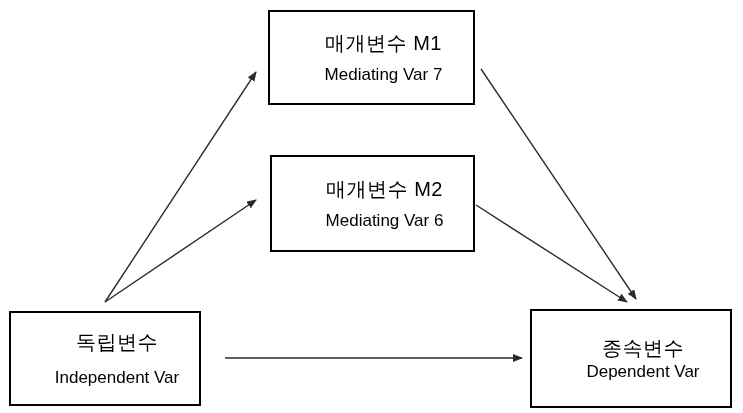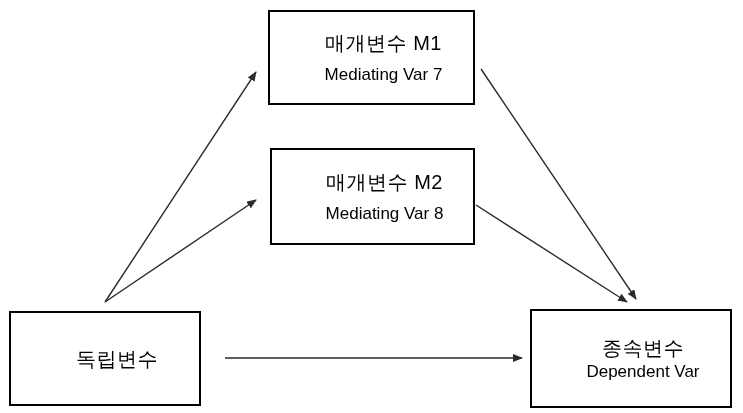--- a/index.html
+++ b/index.html
@@ -42,21 +42,21 @@
     gap: 13px;
     color: var(--text);
     text-align: center;
     padding-left: 24px;
   }
   .node.tight { gap: 5px; }
   .node.wide-gap { gap: 17px; }
   .label-ko { font-size: 20px; line-height: 1; letter-spacing: 0.5px; }
   .label-en { font-size: 17px; line-height: 1; }
   #node-m1 { left: 268px; top: 10px;  width: 207px; height: 95px; }
-  #node-m2 { left: 270px; top: 148px; width: 205px; height: 97px; }
+  #node-m2 { left: 270px; top: 155px; width: 205px; height: 97px; }
   #node-iv { left: 9px;   top: 311px; width: 192px; height: 95px; }
   #node-dv { left: 530px; top: 309px; width: 202px; height: 99px; }
 </style>
 </head>
 <body>
 
 <div class="canvas">
 
   <svg class="arrows" viewBox="0 0 743 413" xmlns="http://www.w3.org/2000/svg">
     <defs>
@@ -71,25 +71,26 @@
     <line x1="225" y1="358" x2="522" y2="358" marker-end="url(#ah)"></line>
   </svg>
 
   <div class="node" id="node-m1">
     <span class="label-ko">매개변수 M1</span>
     <span class="label-en">Mediating Var 7</span>
   </div>
 
   <div class="node" id="node-m2">
     <span class="label-ko">매개변수 M2</span>
-    <span class="label-en">Mediating Var 8</span>
+    <span class="label-en">Mediating Var 6</span>
   </div>
 
   <div class="node wide-gap" id="node-iv">
     <span class="label-ko">독립변수</span>
+    <span class="label-en">Independent Var</span>
   </div>
 
   <div class="node tight" id="node-dv">
     <span class="label-ko">종속변수</span>
     <span class="label-en">Dependent Var</span>
   </div>
 
 </div>
 
 </body></html>

